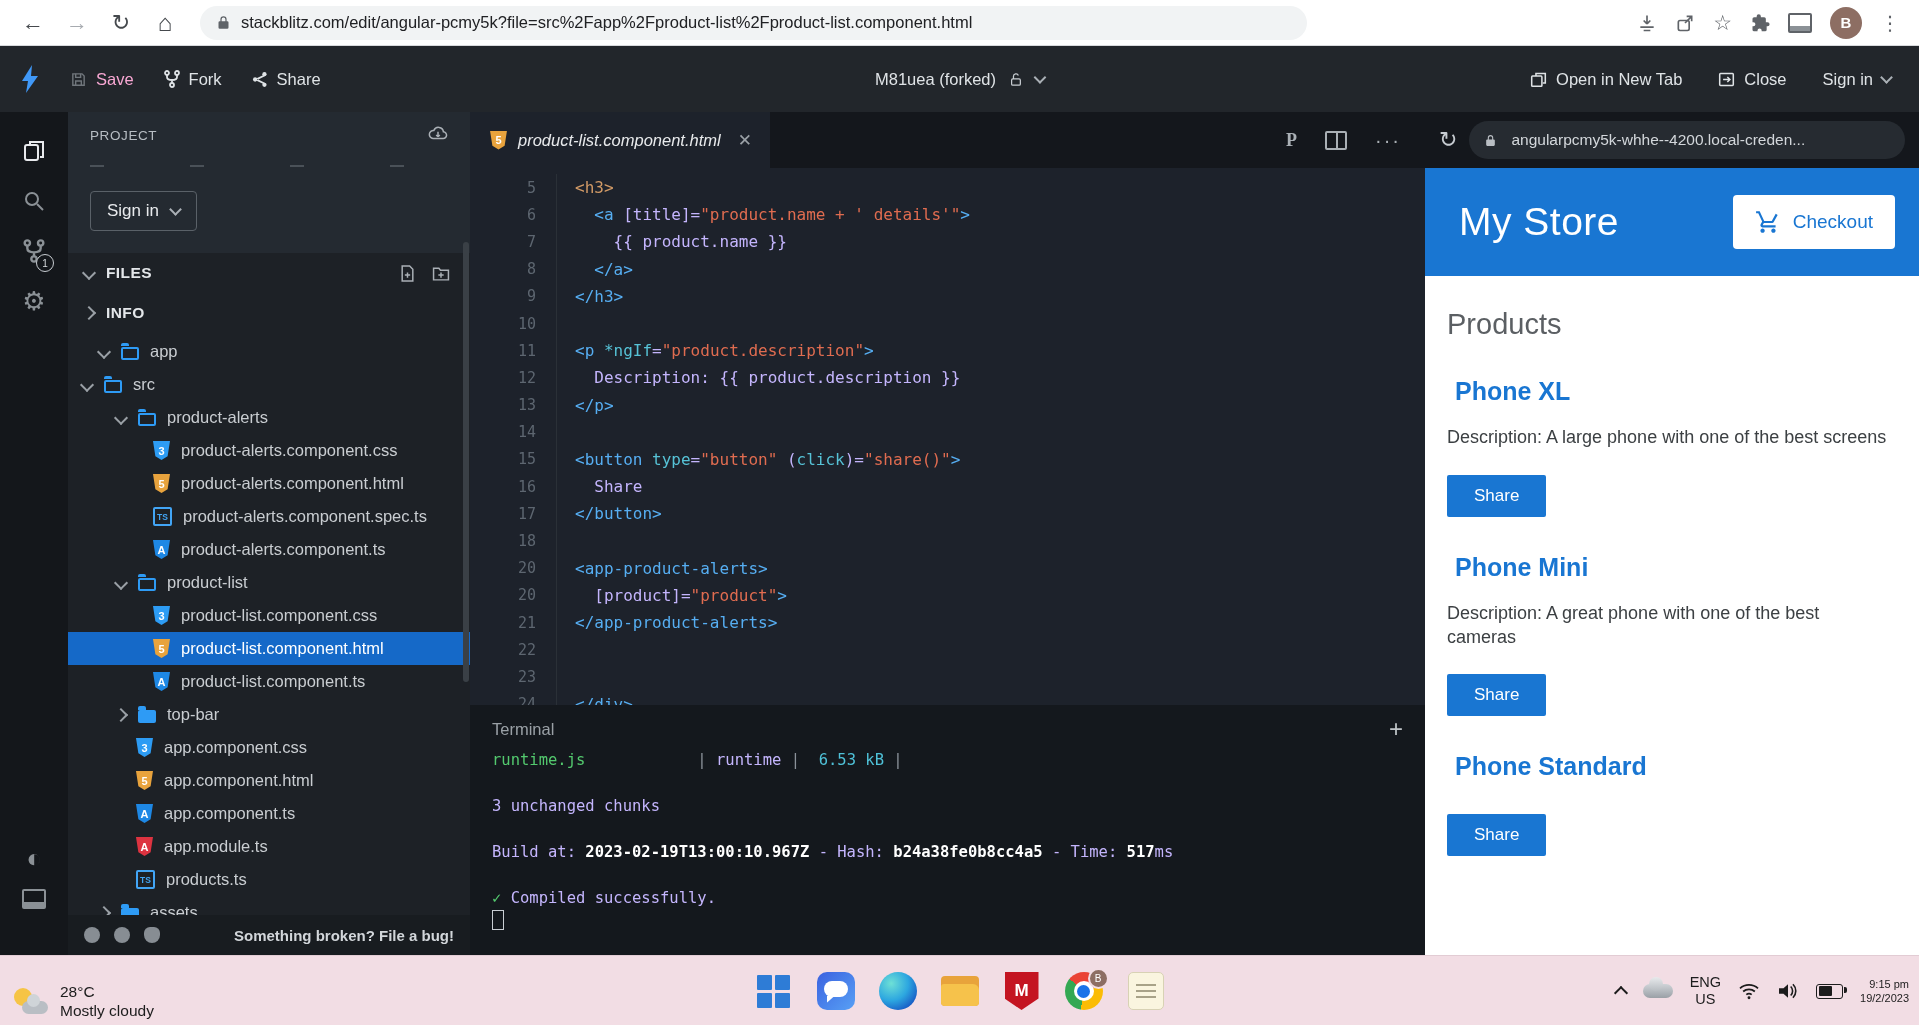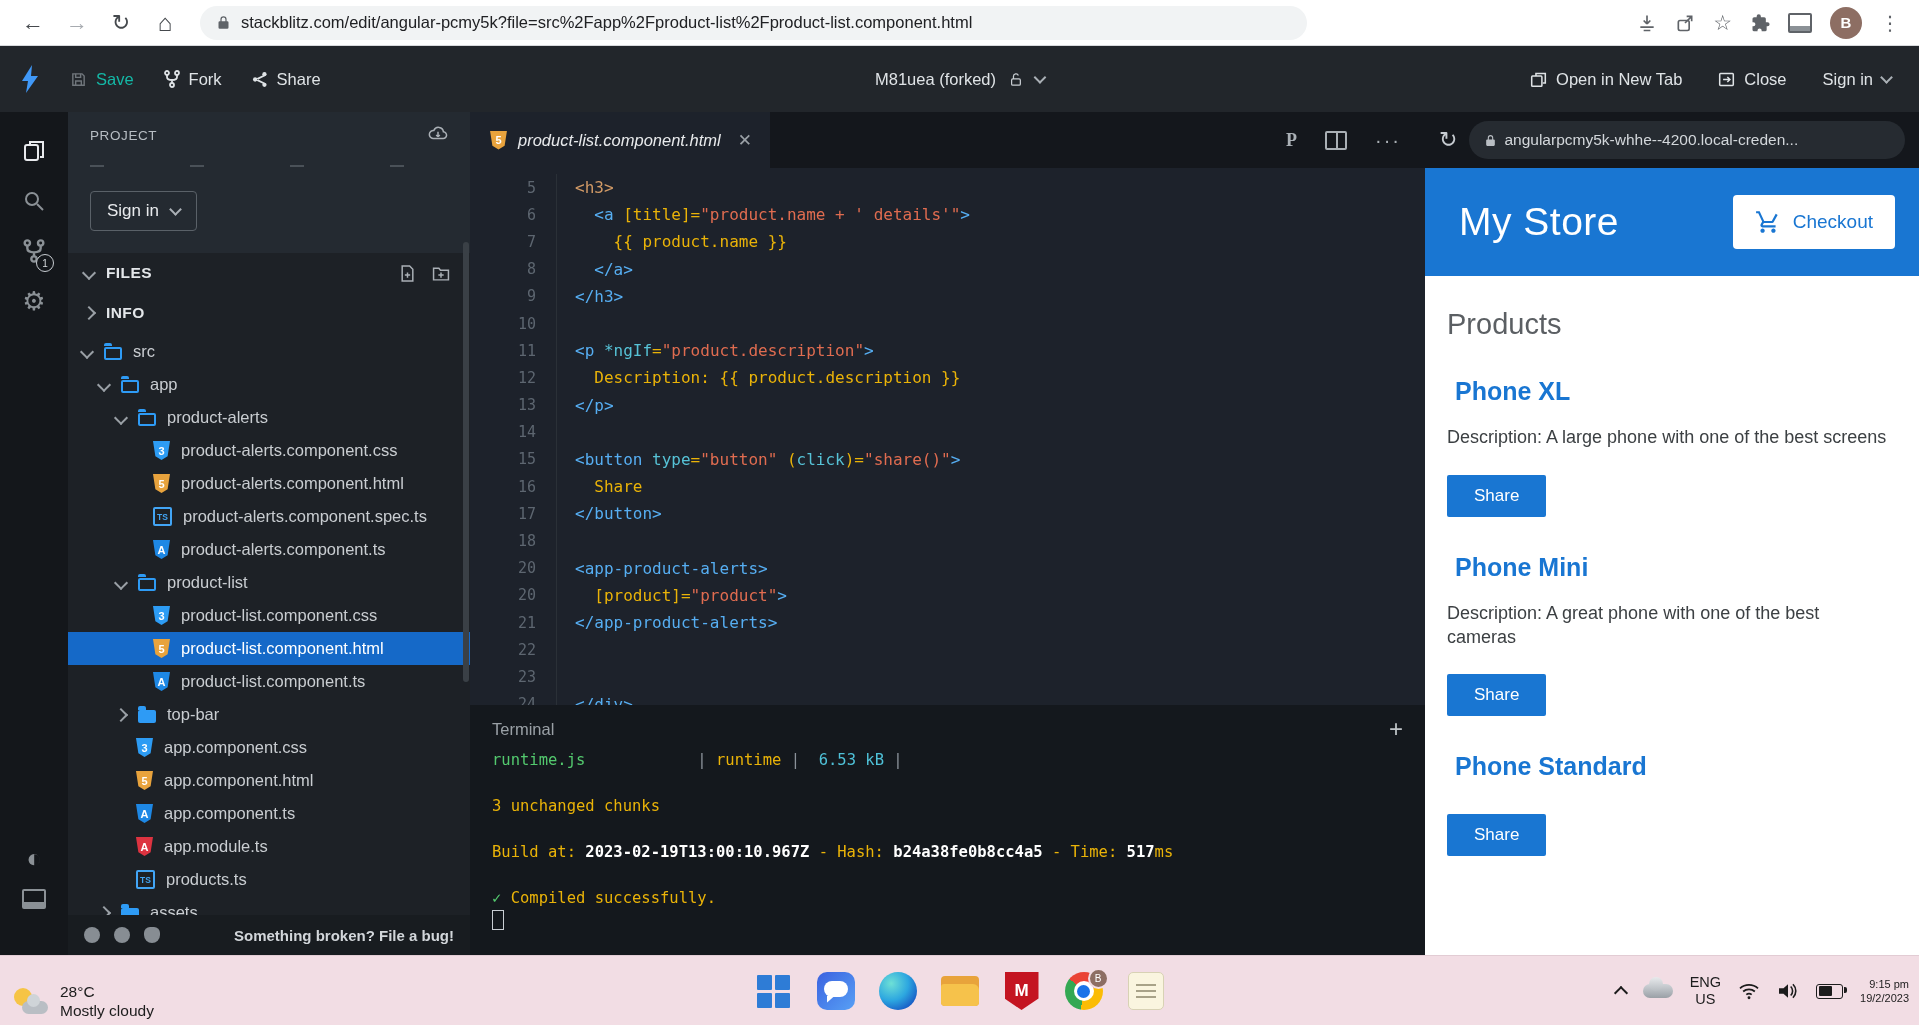--- a/index.html
+++ b/index.html
@@ -20,21 +20,21 @@
   .cr-right .gic{color:#5f6368}
   .avatar{width:32px;height:32px;border-radius:50%;background:#8d6e63;color:#fff;display:flex;
     align-items:center;justify-content:center;font-size:15px;font-weight:bold}
   .dots{font-size:20px;color:#5f6368;letter-spacing:1px}
 
   
   .sb-topbar{position:absolute;top:46px;left:0;width:1919px;height:66px;background:#22262b;
     display:flex;align-items:center;color:#dfe3e6;font-size:16.5px}
   .sb-left{display:flex;align-items:center;gap:30px;padding-left:20px}
   .tb-item{display:flex;align-items:center;gap:9px;cursor:pointer;white-space:nowrap}
-  .tb-item.dim{color:#14b8a6}
+  .tb-item.dim{color:#f9a8d4}
   .sb-center{position:absolute;left:50%;top:0;height:100%;transform:translateX(-50%);
     display:flex;align-items:center;gap:12px}
   .sb-right{margin-left:auto;display:flex;align-items:center;gap:36px;padding-right:28px}
   .cvn{display:inline-block;width:7px;height:7px;border-right:2px solid #aab0b6;border-bottom:2px solid #aab0b6;
     transform:rotate(45deg);margin-top:-4px}
 
   
   .activity{position:absolute;top:112px;left:0;width:68px;height:843px;background:#14171b;
     display:flex;flex-direction:column;align-items:center;padding-top:14px;box-sizing:border-box}
   .act-ic{width:44px;height:50px;display:flex;align-items:center;justify-content:center;position:relative;color:#8b9196}
@@ -99,34 +99,34 @@
   .tab-tools{margin-left:auto;display:flex;align-items:center;gap:28px;padding-right:24px;color:#aab0b5}
   .ptool{font-weight:bold;font-size:18px;font-family:"Liberation Serif",serif}
   .split-ic{width:18px;height:15px;border:2px solid #aab0b5;border-radius:2px;position:relative}
   .split-ic::before{content:"";position:absolute;top:0;bottom:0;left:50%;width:2px;background:#aab0b5}
   .more{font-size:20px;letter-spacing:2px}
   .code{padding-top:6px}
   .cl{display:flex;height:27.2px;align-items:center;font-family:"DejaVu Sans Mono",monospace;font-size:16px;white-space:pre}
   .ln{width:66px;padding-right:20px;text-align:right;color:#5d6670;flex:none;font-size:15px}
   .cd{border-left:1px solid #2a3037;padding-left:18px;height:100%;display:flex;align-items:center}
   .tk-t{color:#56aef2}.tk-s{color:#e06c50}.tk-a{color:#56c2d6}.tk-h{color:#d19a66}
-  .tk-w{color:#eab308}.tk-g{color:#53c96e}.tk-d{color:#8a9199}.tk-c{color:#4fc1d8}
+  .tk-w{color:#c4b5fd}.tk-g{color:#53c96e}.tk-d{color:#8a9199}.tk-c{color:#4fc1d8}
   .tk-b{color:#fff;font-weight:bold}
   .terminal{position:absolute;left:0;right:0;top:593px;bottom:0;background:#14181d}
   .term-head{display:flex;align-items:center;padding:12px 22px 6px;color:#9aa0a6;font-size:16.5px}
   .term-plus{margin-left:auto;font-size:24px;color:#c0c5c9;cursor:pointer;line-height:1}
   .term-body{padding:2px 22px}
   .tl{font-family:"DejaVu Sans Mono",monospace;font-size:15.5px;line-height:23px;min-height:23px;white-space:pre}
   .block-cursor{display:inline-block;width:10px;height:18px;border:1.5px solid #c9ced3;vertical-align:-4px}
 
   
   .preview{position:absolute;top:112px;left:1425px;width:494px;height:843px;background:#fff;overflow:hidden}
   .preview-toolbar{height:56px;background:#14171c;display:flex;align-items:center;gap:12px;padding:0 14px;box-sizing:border-box}
   .refresh{color:#c6cbd0;font-size:22px;cursor:pointer}
-  .url-pill{flex:1;height:38px;background:#262b31;border-radius:19px;display:flex;align-items:center;gap:7px;
+  .url-pill{flex:1;height:38px;background:#262b31;border-radius:19px;display:flex;align-items:center;gap:14px;
     padding:0 15px;color:#d3d7db;font-size:15.5px;white-space:nowrap;overflow:hidden}
   .store-header{height:108px;background:#1976d2;display:flex;align-items:center;justify-content:space-between;
     padding:0 24px 0 34px}
   .store-title{color:#fff;font-size:39px;font-weight:normal;letter-spacing:.5px}
   .checkout-btn{background:#fff;border:none;border-radius:4px;height:54px;padding:0 22px;display:flex;
     align-items:center;gap:12px;color:#1976d2;font-size:19px;cursor:pointer;font-family:inherit}
   .store-body{padding:24px 24px 0 22px}
   .products-heading{font-size:29px;color:#5b5f63;font-weight:normal;margin:8px 0 0}
   .product{margin-top:36px}
   .pname{color:#1976d2;font-size:25px;font-weight:bold;margin:8px;cursor:pointer}
@@ -329,29 +329,29 @@
           <path d="M1 3h5l1.5 2H15v9H1z"></path>
           <path d="M5.5 9.5h5M8 7v5"></path>
         </svg>
     </span>
   </div>
   <div class="sect-row">
     <span class="tchev right"></span>
     <span>INFO</span>
   </div>
   <div class="tree">
+      <div class="trow" style="padding-left: 31px;">
+        <span class="tchev down"></span>
+        <span class="fic folder-open"></span>
+        <span class="tname">app</span>
+      </div>
       <div class="trow" style="padding-left: 14px;">
         <span class="tchev down"></span>
         <span class="fic folder-open"></span>
         <span class="tname">src</span>
-      </div>
-      <div class="trow" style="padding-left: 31px;">
-        <span class="tchev down"></span>
-        <span class="fic folder-open"></span>
-        <span class="tname">app</span>
       </div>
       <div class="trow" style="padding-left: 48px;">
         <span class="tchev down"></span>
         <span class="fic folder-open"></span>
         <span class="tname">product-alerts</span>
       </div>
       <div class="trow" style="padding-left: 65px;">
         <span class="tspacer"></span>
         <span class="fic css">3</span>
         <span class="tname">product-alerts.component.css</span>

